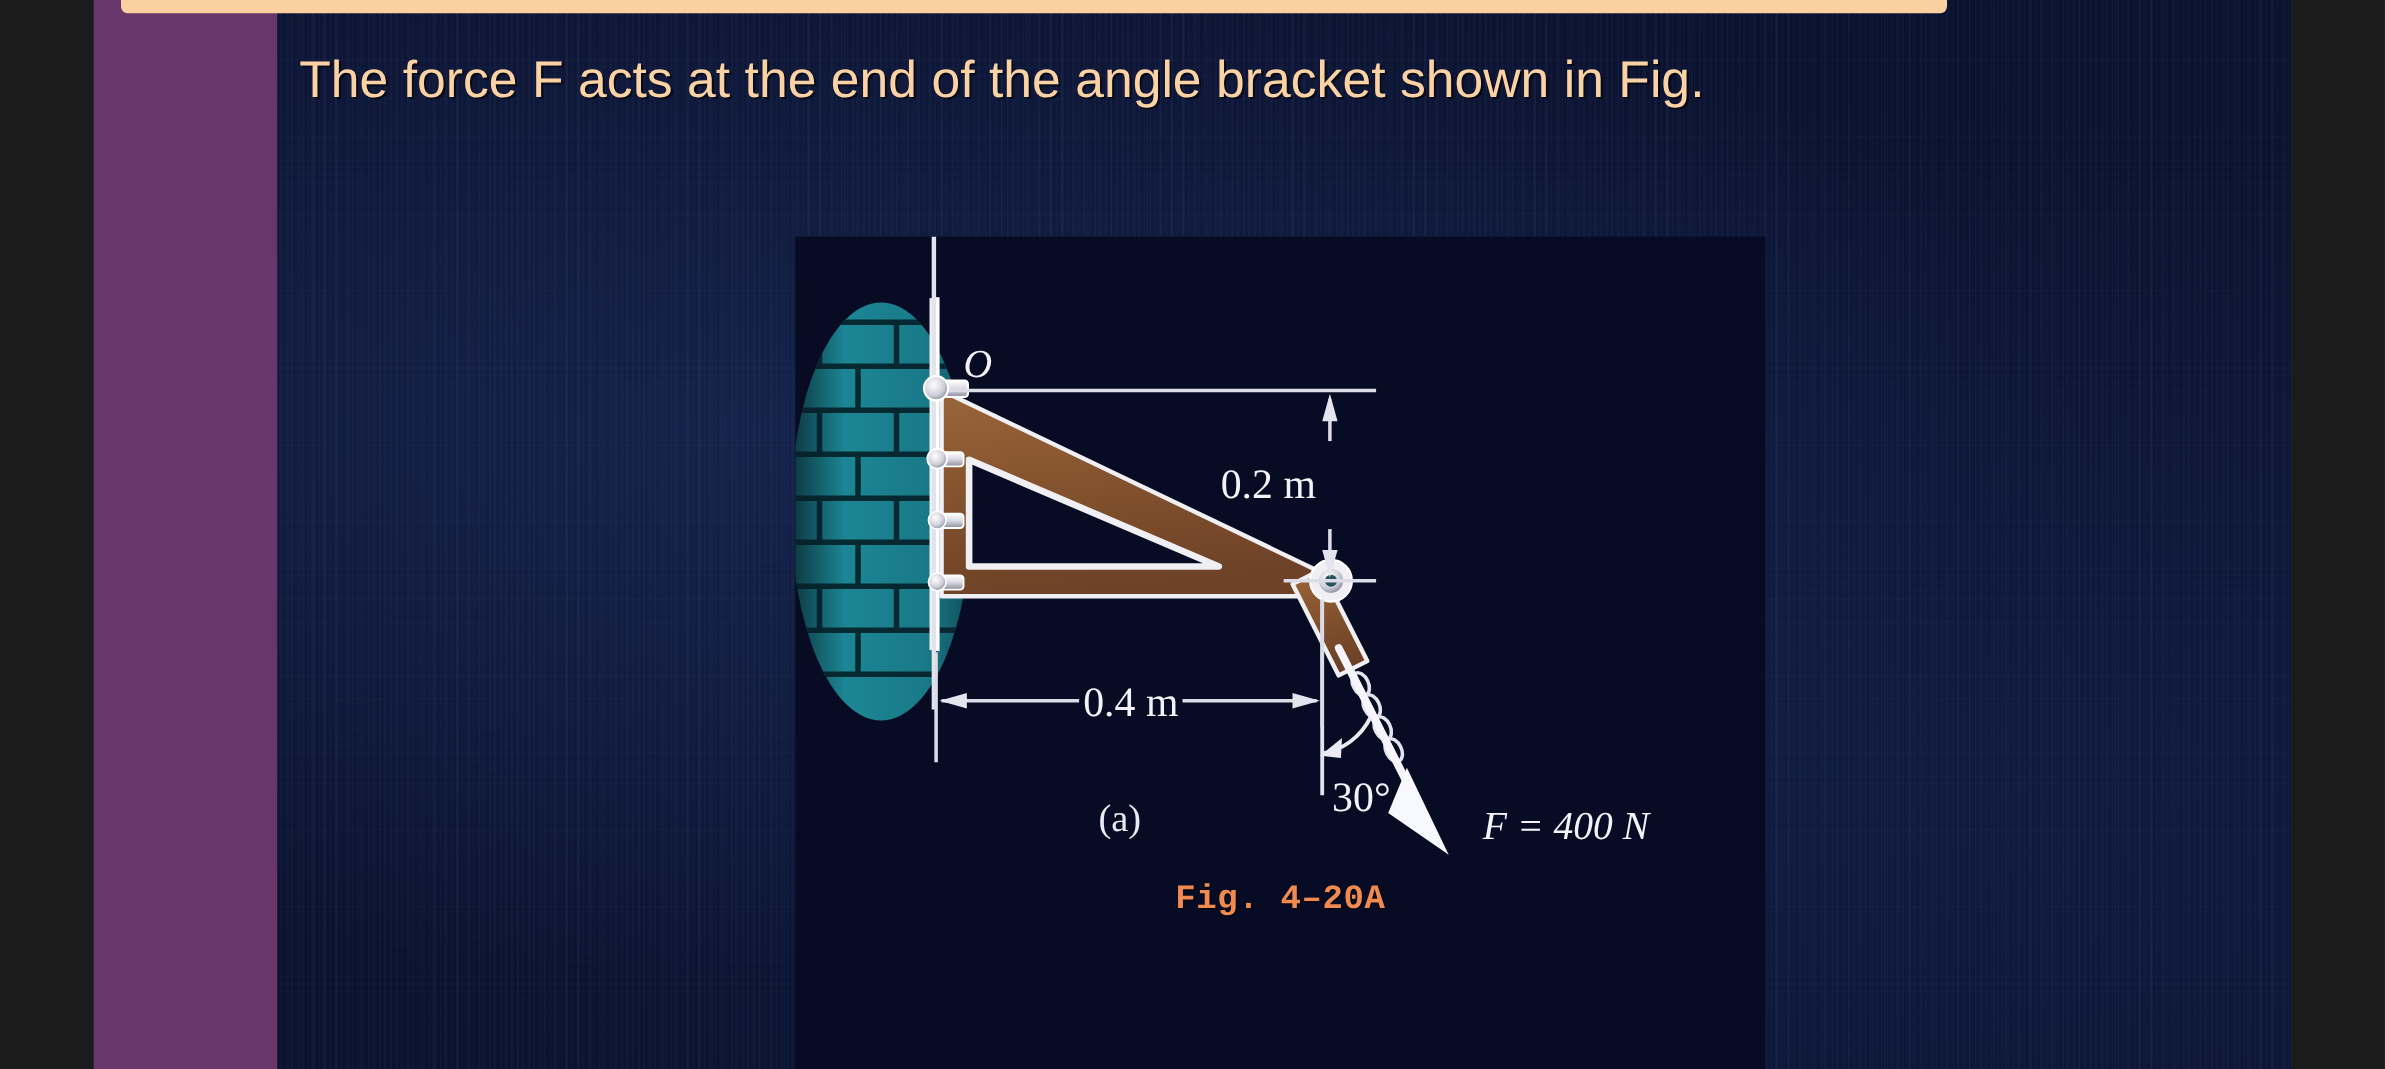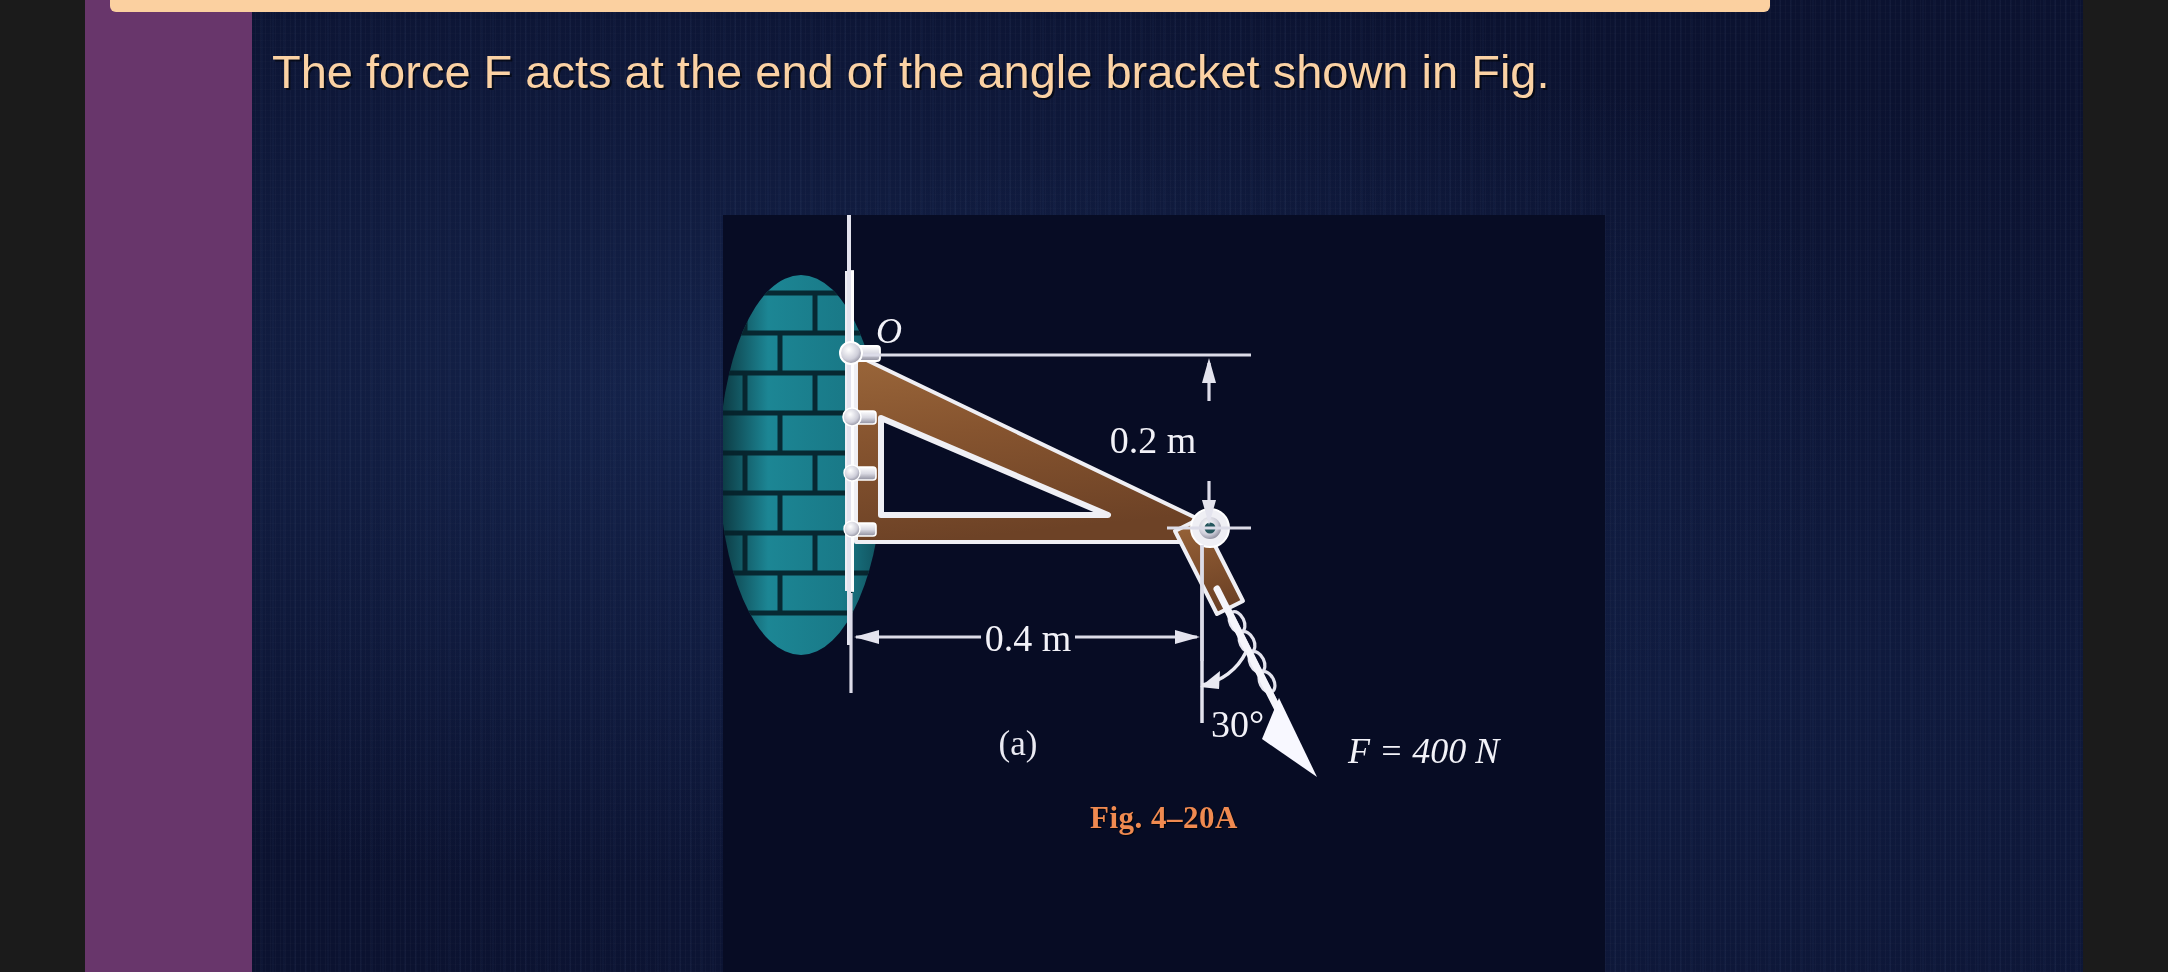--- a/index.html
+++ b/index.html
@@ -43,21 +43,21 @@
          font-family:"Liberation Sans",sans-serif;
          text-shadow:2px 2px 0 rgba(0,0,0,.55);}
   .qtext div{white-space:nowrap;}
 
   
   .figure{position:absolute;left:723px;top:215px;width:882px;height:757px;
           background:#070c24;z-index:6;overflow:hidden;}
   .figure svg{display:block;}
 
   .figcap{position:absolute;left:0;top:585px;width:882px;text-align:center;
-          color:#f08a50;font-family:Liberation Serif, serif;font-weight:bold;
+          color:#f08a50;font-family:Liberation Mono, monospace;font-weight:bold;
           font-size:31px;letter-spacing:.5px;
           text-shadow:1px 1px 1px rgba(0,0,0,.7);}
 
   
   .gutter-r{position:absolute;left:2083px;top:0;width:85px;height:972px;
             background:#1b1b1b;z-index:7;}
   .gutter-l{position:absolute;left:0;top:0;width:85px;height:972px;
             background:#1b1b1b;z-index:7;}
 </style>
 </head>

